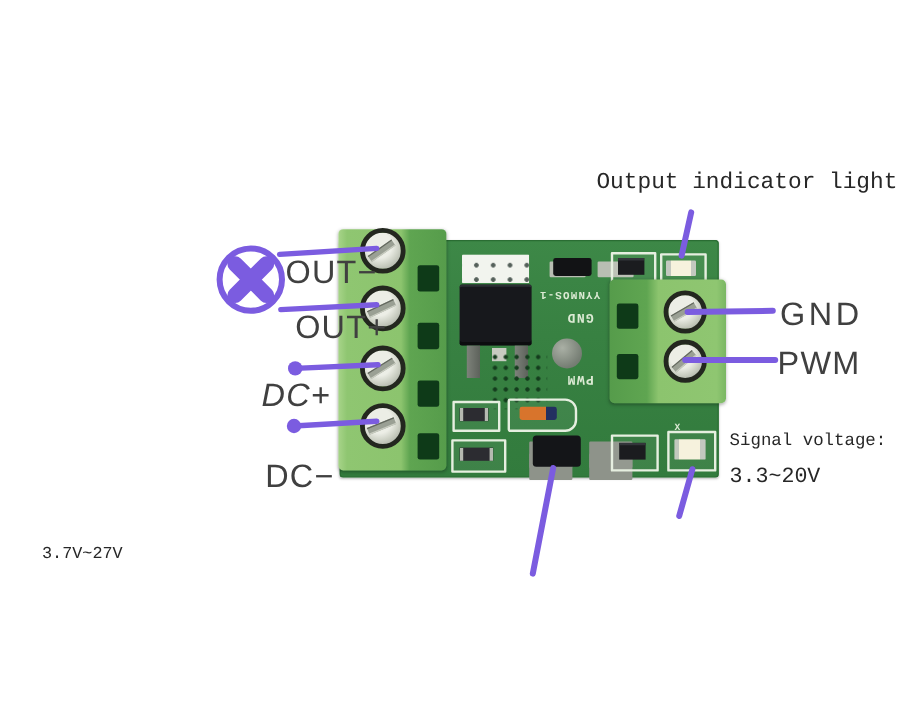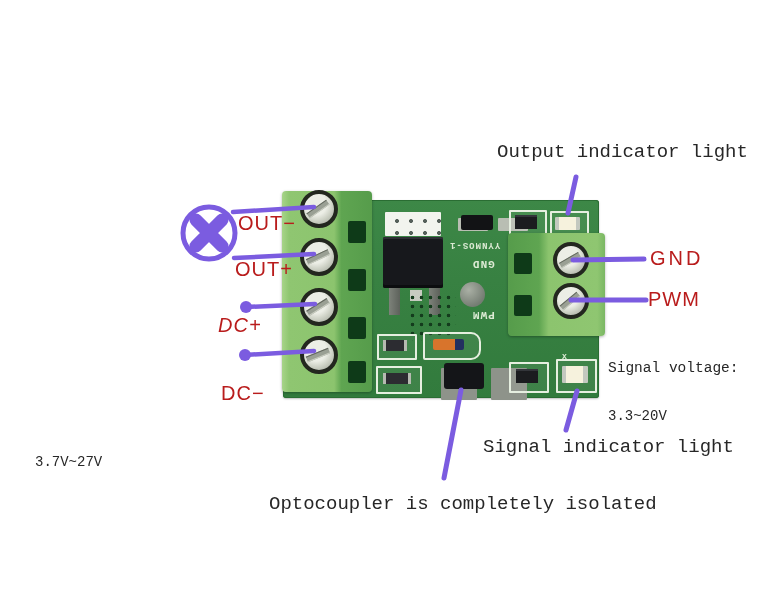--- a/index.html
+++ b/index.html
@@ -45,22 +45,22 @@
     background:linear-gradient(90deg,#a7d489 0%,#8fc671 8%,#8cc46e 58%,#5fa551 66%,#569c4b 100%);}
   .tb-right{left:508px;top:233px;width:97px;height:103px;
     background:linear-gradient(90deg,#569c4b 0%,#5fa551 32%,#8cc46e 42%,#8fc671 92%,#7ab763 100%);}
   .notch{background:#0e3a18;border-radius:2px;}
   .screw{border-radius:50%;border:4px solid #23271f;
     background:radial-gradient(circle at 40% 35%,#eceee6 0 40%,#cdd1c5 62%,#969c90 100%);}
   .slot{position:absolute;left:2px;top:12px;width:24px;height:4px;background:#9aa094;
     border-top:1px solid #63685e;border-bottom:1px solid #c9cdc1;}
   
   .mono{font-family:"Liberation Mono","DejaVu Sans Mono",monospace;color:#272727;white-space:nowrap;}
-  .big-label{font-family:"Liberation Sans","DejaVu Sans",sans-serif;color:#b91c1c;
-    font-size:20px;letter-spacing:1px;white-space:nowrap;}
+  .big-label{font-family:"Liberation Sans","DejaVu Sans",sans-serif;color:#404040;
+    font-size:27px;letter-spacing:1px;white-space:nowrap;}
   svg{position:absolute;left:0;top:0;}
 </style>
 </head>
 <body>
 
 <div id="stage">
 
   <div class="abs pcb"></div>
 
   <div class="abs pad-white"></div>
@@ -146,26 +146,24 @@
       <path d="M577 391 L566 430" stroke-width="5"></path>
       <path d="M461 390 L444 478" stroke-width="5"></path>
     </g>
     <g fill="#7b5ce0">
       <circle cx="246" cy="307" r="6"></circle>
       <circle cx="245" cy="355" r="6"></circle>
     </g>
   </svg>
 
   <div class="abs big-label" style="left:238px;top:212px;">OUT−</div>
-  <div class="abs big-label" style="left:235px;top:258px;">OUT+</div>
+  <div class="abs big-label" style="left:246px;top:258px;">OUT+</div>
   <div class="abs big-label" style="left:218px;top:314px;font-style:italic;">DC+</div>
   <div class="abs big-label" style="left:221px;top:382px;">DC−</div>
   <div class="abs big-label" style="left:650px;top:247px;letter-spacing:3px;">GND</div>
   <div class="abs big-label" style="left:648px;top:288px;">PWM</div>
 
   <div class="abs mono" style="left:608px;top:360px;font-size:14.5px;">Signal voltage:</div>
   <div class="abs mono" style="left:497px;top:141px;font-size:19px;">Output indicator light</div>
-  <div class="abs mono" style="left:608px;top:408px;font-size:14px;">3.3~20V</div>
-  <div class="abs mono" style="left:483px;top:436px;font-size:19px;">Signal indicator light</div>
-  <div class="abs mono" style="left:269px;top:493px;font-size:19px;">Optocoupler is completely isolated</div>
+  <div class="abs mono" style="left:608px;top:388px;font-size:18px;">3.3~20V</div>
   <div class="abs mono" style="left:35px;top:454px;font-size:14px;">3.7V~27V</div>
 
 </div>
 
 </body></html>

